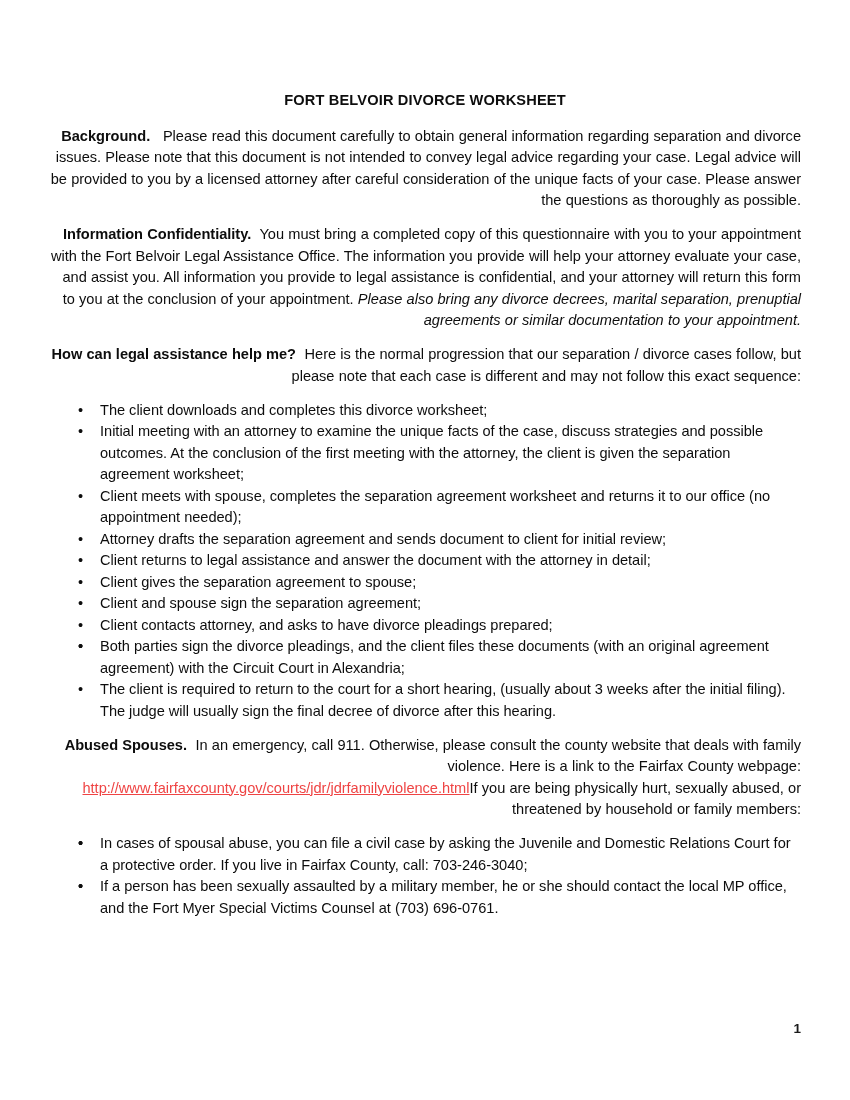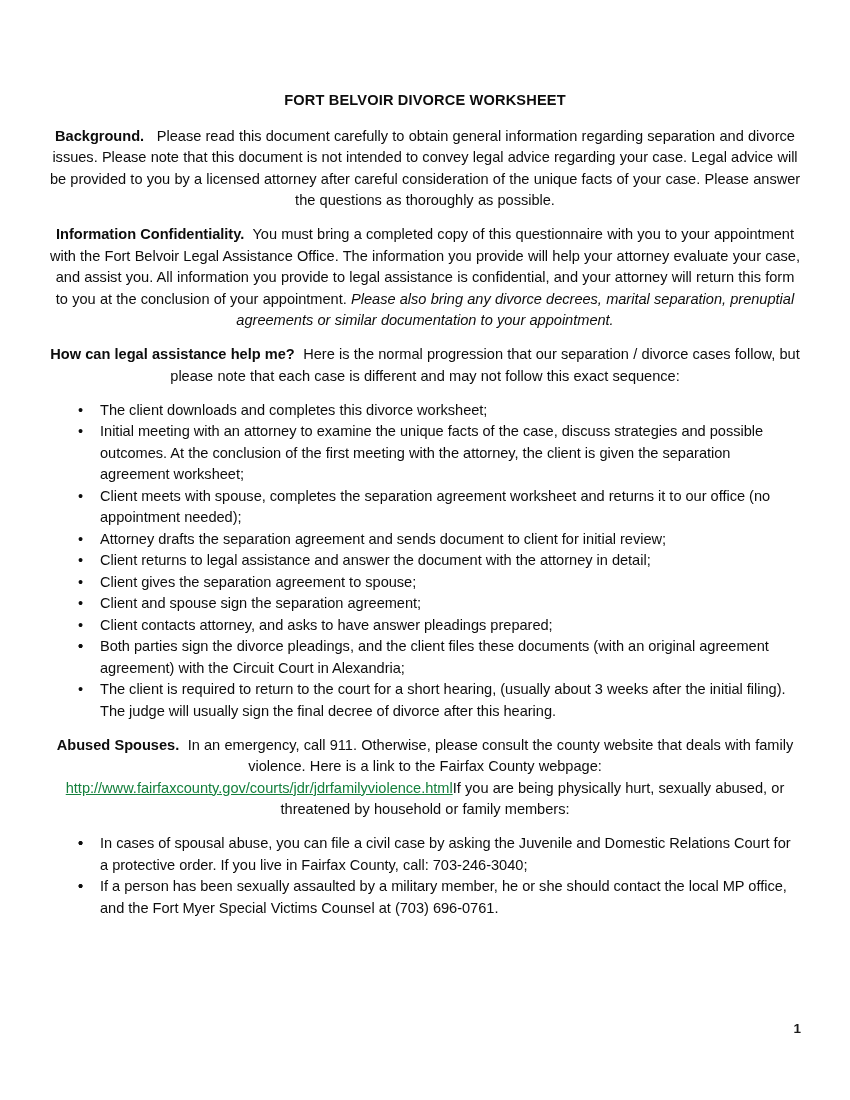--- a/index.html
+++ b/index.html
@@ -31,32 +31,32 @@
     font-weight: bold;
     font-size: 14.6px;
     line-height: 21.5px;
     letter-spacing: 0.15px;
     margin: 8px 0 14px 0;
   }
   p.para {
     margin: 0 0 12.5px 0;
     font-size: 14.6px;
     line-height: 21.5px;
-    text-align: center;
+    text-align: right;
     letter-spacing: -0.02px;
     word-spacing: 0.2px;
   }
   .lead {
     font-weight: bold;
   }
   .ital {
     font-style: italic;
   }
   a.weblink {
-    color: #15803d;
+    color: #ef4444;
     text-decoration: underline;
   }
   ul.bullets {
     list-style: none;
     margin: 0 0 12.5px 0;
     padding: 0;
   }
   ul.bullets li {
     position: relative;
     padding-left: 51px;
@@ -110,21 +110,21 @@
     </p>
 
     <ul class="bullets list-top-gap">
       <li><span class="bullet-dot">•</span><span>The client downloads and completes this divorce worksheet;</span></li>
       <li><span class="bullet-dot">•</span><span>Initial meeting with an attorney to examine the unique facts of the case, discuss strategies and possible outcomes.  At the conclusion of the first meeting with the attorney, the client is given the separation agreement worksheet;</span></li>
       <li><span class="bullet-dot">•</span><span>Client meets with spouse, completes the separation agreement worksheet and returns it to our office (no appointment needed);</span></li>
       <li><span class="bullet-dot">•</span><span>Attorney drafts the separation agreement and sends document to client for initial review;</span></li>
       <li><span class="bullet-dot">•</span><span>Client returns to legal assistance and answer the document with the attorney in detail;</span></li>
       <li><span class="bullet-dot">•</span><span>Client gives the separation agreement to spouse;</span></li>
       <li><span class="bullet-dot">•</span><span>Client and spouse sign the separation agreement;</span></li>
-      <li><span class="bullet-dot">•</span><span>Client contacts attorney, and asks to have answer pleadings prepared;</span></li>
+      <li><span class="bullet-dot">•</span><span>Client contacts attorney, and asks to have divorce pleadings prepared;</span></li>
       <li><span class="bullet-dot">•</span></li>
       <li><span class="bullet-dot">•</span><span>Both parties sign the divorce pleadings, and the client files these documents (with an original agreement agreement) with the Circuit Court in Alexandria;</span></li>
       <li><span class="bullet-dot">•</span><span>The client is required to return to the court for a short hearing, (usually about 3 weeks after the initial filing).  The judge will usually sign the final decree of divorce after this hearing.</span></li>
     </ul>
 
     <p class="para">
       <span class="lead">Abused Spouses.</span><span class="nbsp-lead">&nbsp; </span><span>In an emergency, call 911.  Otherwise, please consult the county website that deals with family violence.  Here is a link to the Fairfax County webpage: </span><a class="weblink" href="#">http://www.fairfaxcounty.gov/courts/jdr/jdrfamilyviolence.html</a><span>If you are being physically hurt, sexually abused, or threatened by household or family members:</span>
     </p>
 
     <ul class="bullets list-top-gap">

